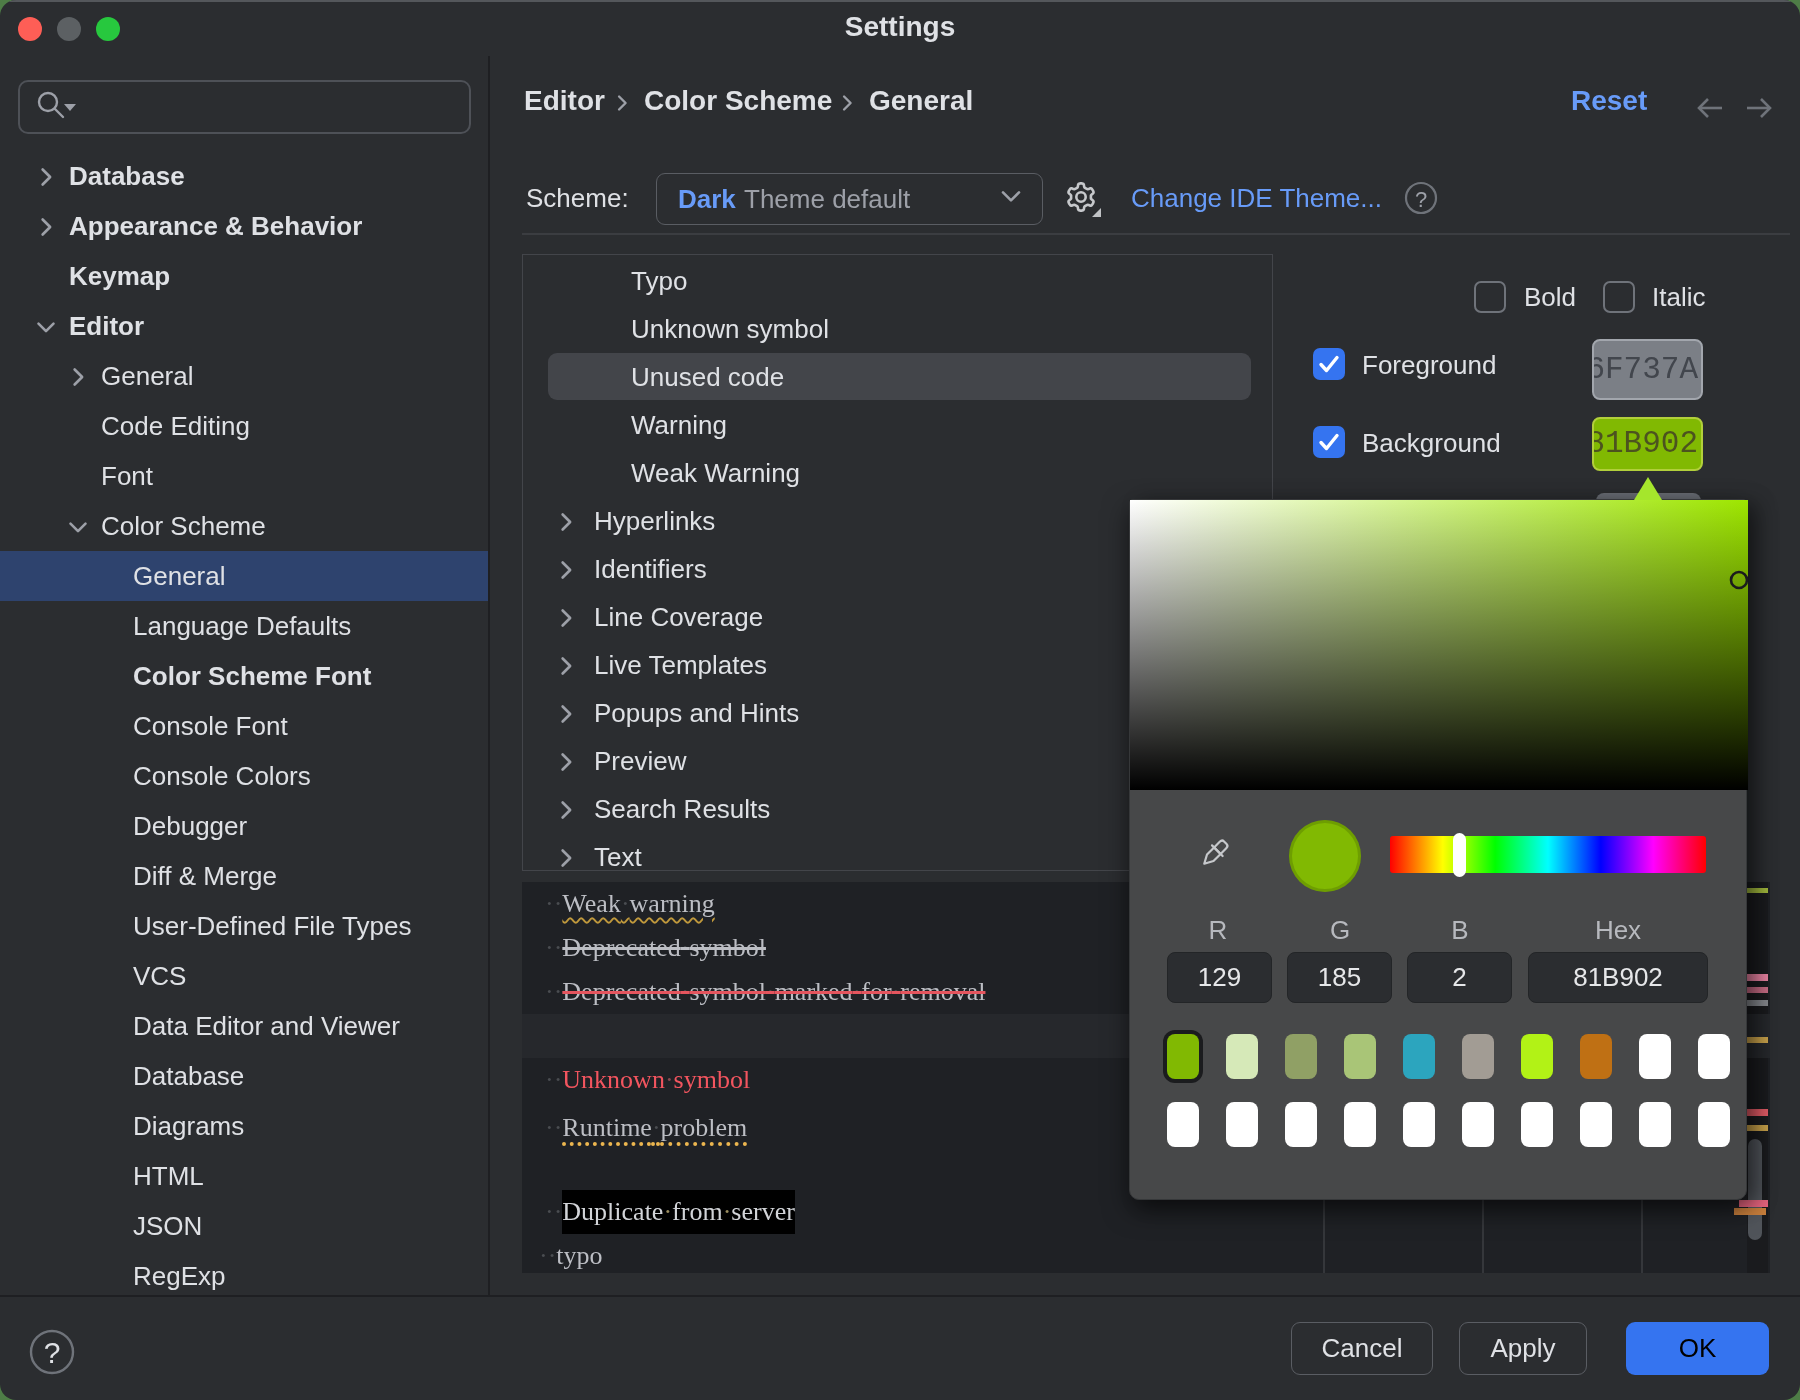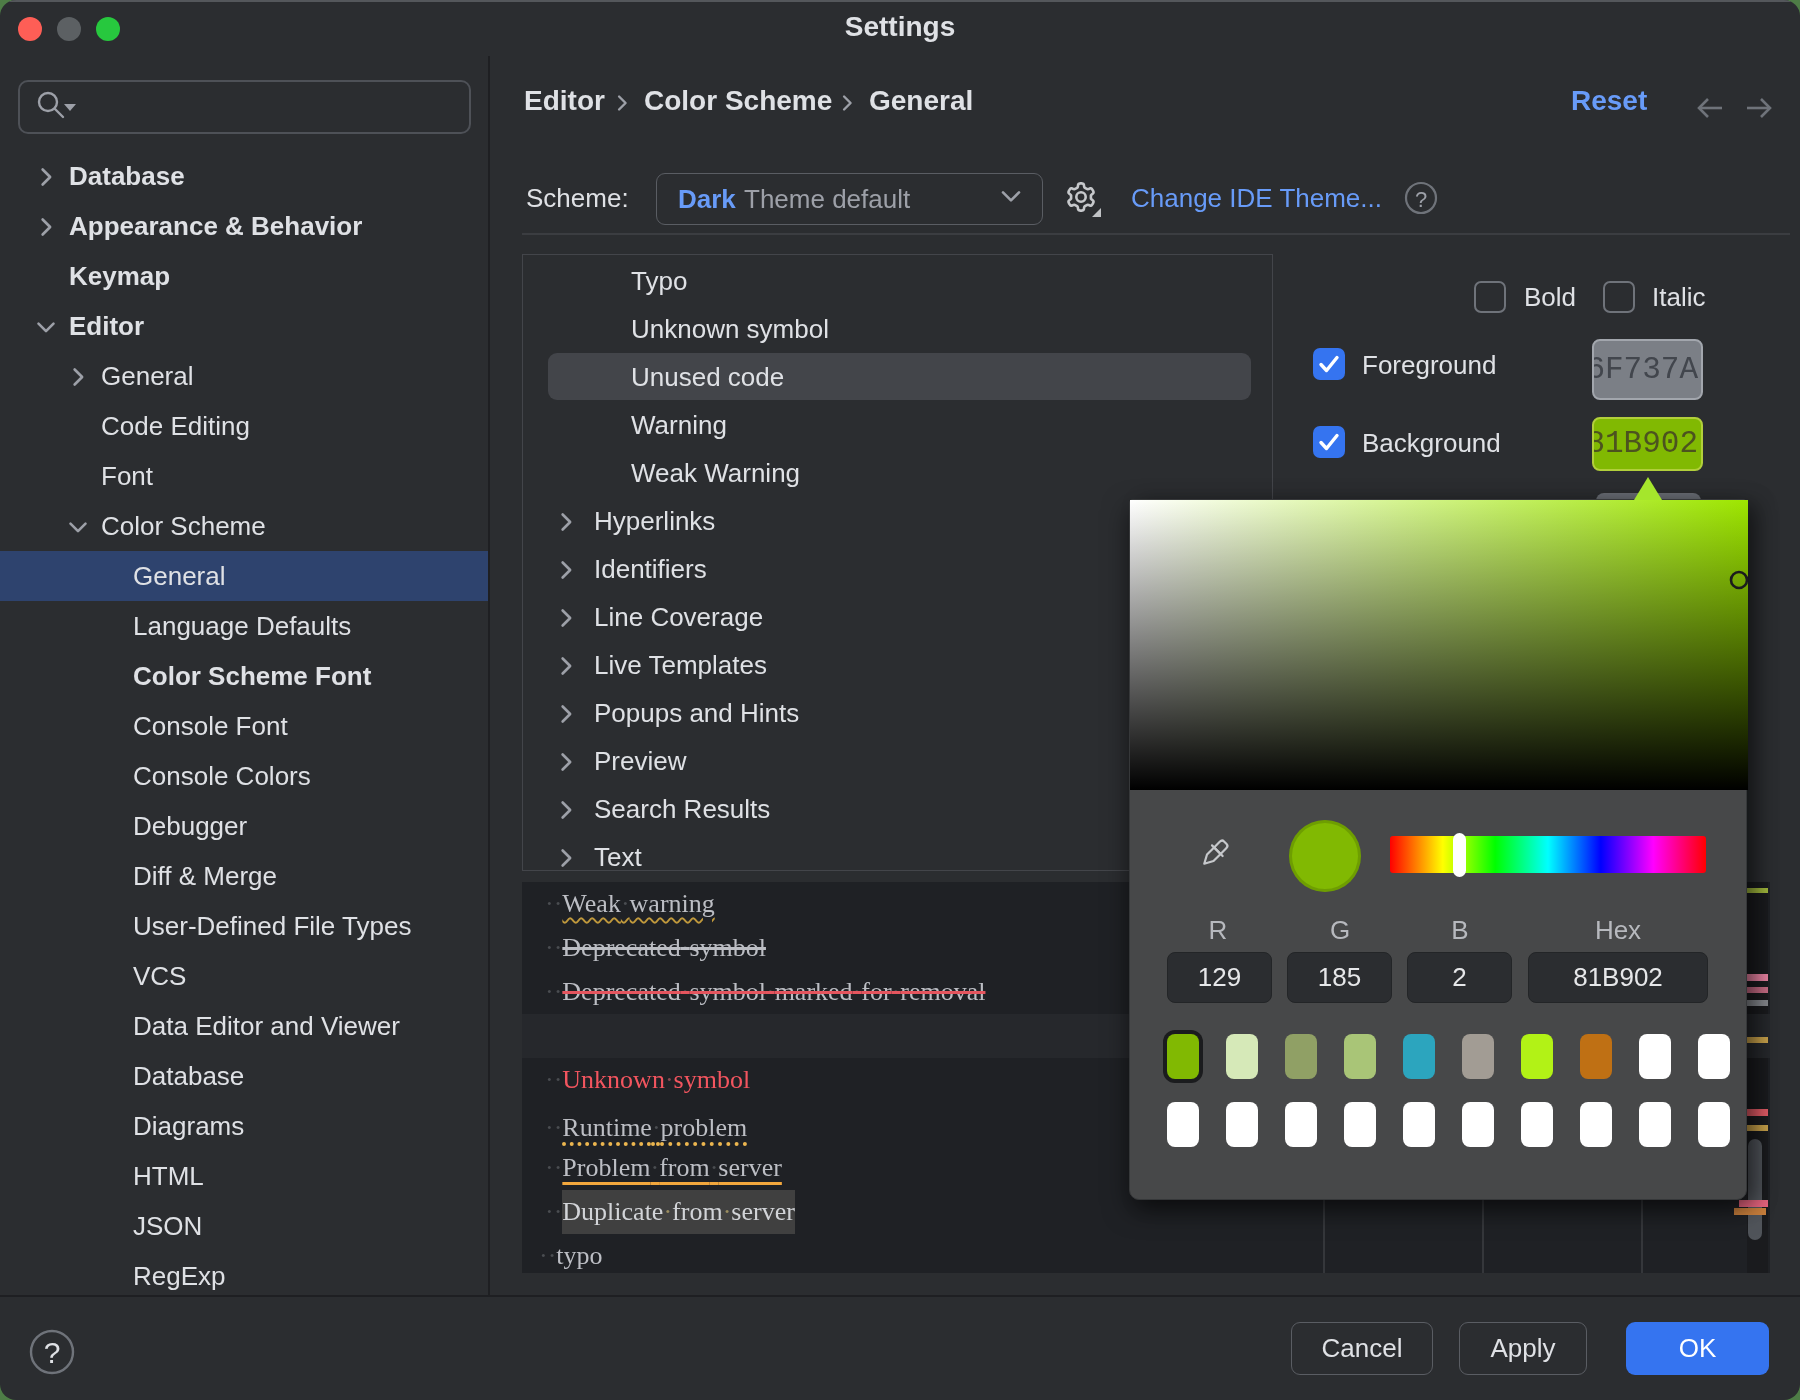--- a/index.html
+++ b/index.html
@@ -90,22 +90,21 @@
 <div class="ab" style="left:1225px;top:0;width:21px;height:391px;background:#1a1b1e"></div>
 <div class="ab" style="left:0;top:132px;width:1248px;height:44px;background:#26282c"></div>
 <div class="ab" style="left:801px;top:318px;width:2px;height:73px;background:#35373b"></div>
 <div class="ab" style="left:960px;top:318px;width:2px;height:73px;background:#35373b"></div>
 <div class="ab" style="left:1119px;top:318px;width:2px;height:73px;background:#35373b"></div>
 <div class="cl" style="left:23px;top:0px"><span class="ws">·</span><span class="ws">·</span><span style="text-decoration:underline;text-decoration-style:wavy;text-decoration-color:#c0993c;text-decoration-thickness:2px;text-underline-offset:5px">Weak<span class="ws">·</span>warning</span></div>
 <div class="cl" style="left:23px;top:44px"><span class="ws">·</span><span class="ws">·</span><span style="text-decoration:line-through;text-decoration-thickness:2.5px">Deprecated<span class="ws">·</span>symbol</span></div>
 <div class="cl" style="left:23px;top:88px"><span class="ws">·</span><span class="ws">·</span><span style="text-decoration:line-through;text-decoration-color:#e4555e;text-decoration-thickness:2.5px">Deprecated<span class="ws">·</span>symbol<span class="ws">·</span>marked<span class="ws">·</span>for<span class="ws">·</span>removal</span></div>
 <div class="cl" style="left:23px;top:176px"><span class="ws">·</span><span class="ws">·</span><span style="color:#f2555f">Unknown<span style="color:#8a4a50">·</span>symbol</span></div>
 <div class="cl" style="left:23px;top:224px"><span class="ws">·</span><span class="ws">·</span><span style="text-decoration:underline;text-decoration-style:dotted;text-decoration-color:#ecb64f;text-decoration-thickness:3.5px;text-underline-offset:6px">Runtime<span class="ws">·</span>problem</span></div>
-<div class="cl" style="left:23px;top:264px"><span class="ws">·</span><span class="ws">·</span><span style="text-decoration:underline;text-decoration-color:#f2a73d;text-decoration-thickness:3px;text-underline-offset:6px">Problem<span class="ws">·</span>from<span class="ws">·</span>server</span></div>
-<div class="cl" style="left:23px;top:308px"><span class="ws">·</span><span class="ws">·</span><span style="display:inline-block;background:#404040;color:#d2d4d8;height:44px">Duplicate<span class="ws" style="color:#9a8d60">·</span>from<span class="ws" style="color:#9a8d60">·</span>server</span></div>
+<div class="cl" style="left:23px;top:308px"><span class="ws">·</span><span class="ws">·</span><span style="display:inline-block;background:#000000;color:#d2d4d8;height:44px">Duplicate<span class="ws" style="color:#9a8d60">·</span>from<span class="ws" style="color:#9a8d60">·</span>server</span></div>
 <div class="cl" style="left:17px;top:352px"><span class="ws">·</span><span class="ws">·</span>typo</div>
 <div class="ab" style="left:1226px;top:257px;width:14px;height:101px;border-radius:7px;background:#50545a"></div>
 <div class="ab" style="left:1225px;top:6px;width:21px;height:5px;background:#a1b83d"></div>
 <div class="ab" style="left:1225px;top:92px;width:21px;height:7px;background:#e883a2"></div>
 <div class="ab" style="left:1225px;top:105px;width:21px;height:6px;background:#c96d86"></div>
 <div class="ab" style="left:1225px;top:118px;width:21px;height:6px;background:#85888d"></div>
 <div class="ab" style="left:1225px;top:155px;width:21px;height:6px;background:#c9a24b"></div>
 <div class="ab" style="left:1225px;top:227px;width:21px;height:7px;background:#e25b66"></div>
 <div class="ab" style="left:1225px;top:243px;width:21px;height:6px;background:#c9a24b"></div>
 <div class="ab" style="left:1217px;top:318px;width:29px;height:7px;background:#e5647e"></div>
@@ -141,21 +140,21 @@
 <div class="ab" style="left:1344px;top:1102px;width:32px;height:45px;border-radius:8px;background:#fff"></div>
 <div class="ab" style="left:1403px;top:1102px;width:32px;height:45px;border-radius:8px;background:#fff"></div>
 <div class="ab" style="left:1462px;top:1102px;width:32px;height:45px;border-radius:8px;background:#fff"></div>
 <div class="ab" style="left:1521px;top:1102px;width:32px;height:45px;border-radius:8px;background:#fff"></div>
 <div class="ab" style="left:1580px;top:1102px;width:32px;height:45px;border-radius:8px;background:#fff"></div>
 <div class="ab" style="left:1639px;top:1102px;width:32px;height:45px;border-radius:8px;background:#fff"></div>
 <div class="ab" style="left:1698px;top:1102px;width:32px;height:45px;border-radius:8px;background:#fff"></div>
 <div class="ab" style="left:0;top:1295px;width:1800px;height:2px;background:#1e1f22"></div>
 <div class="btn ghost" style="left:1291px;top:1322px;width:142px">Cancel</div>
 <div class="btn ghost" style="left:1459px;top:1322px;width:128px">Apply</div>
-<div class="btn" style="left:1626px;top:1322px;width:143px;background:#3574f0;color:#ffffff">OK</div>
+<div class="btn" style="left:1626px;top:1322px;width:143px;background:#3574f0;color:#000000">OK</div>
 <svg class="ab" style="left:0;top:0" width="1800" height="1400" viewBox="0 0 1800 1400">
       <circle cx="48" cy="102" r="9" fill="none" stroke="#9da0a8" stroke-width="2.4"></circle>
       <line x1="55" y1="109" x2="63" y2="117" stroke="#9da0a8" stroke-width="2.4" stroke-linecap="round"></line>
       <polygon points="64,104 76,104 70,111" fill="#9da0a8"></polygon>
       <polyline points="42.625,169.5 50.125,177 42.625,184.5" fill="none" stroke="#9da0a8" stroke-width="2.6" stroke-linecap="round" stroke-linejoin="round"></polyline>
       <polyline points="42.625,219.5 50.125,227 42.625,234.5" fill="none" stroke="#9da0a8" stroke-width="2.6" stroke-linecap="round" stroke-linejoin="round"></polyline>
       <polyline points="38.5,323.625 46,331.125 53.5,323.625" fill="none" stroke="#9da0a8" stroke-width="2.6" stroke-linecap="round" stroke-linejoin="round"></polyline>
       <polyline points="74.625,369.5 82.125,377 74.625,384.5" fill="none" stroke="#9da0a8" stroke-width="2.6" stroke-linecap="round" stroke-linejoin="round"></polyline>
       <polyline points="70.5,523.625 78,531.125 85.5,523.625" fill="none" stroke="#9da0a8" stroke-width="2.6" stroke-linecap="round" stroke-linejoin="round"></polyline>
       <polyline points="619.075,96.5 625.575,103 619.075,109.5" fill="none" stroke="#9da0a8" stroke-width="2.4" stroke-linecap="round" stroke-linejoin="round"></polyline>

